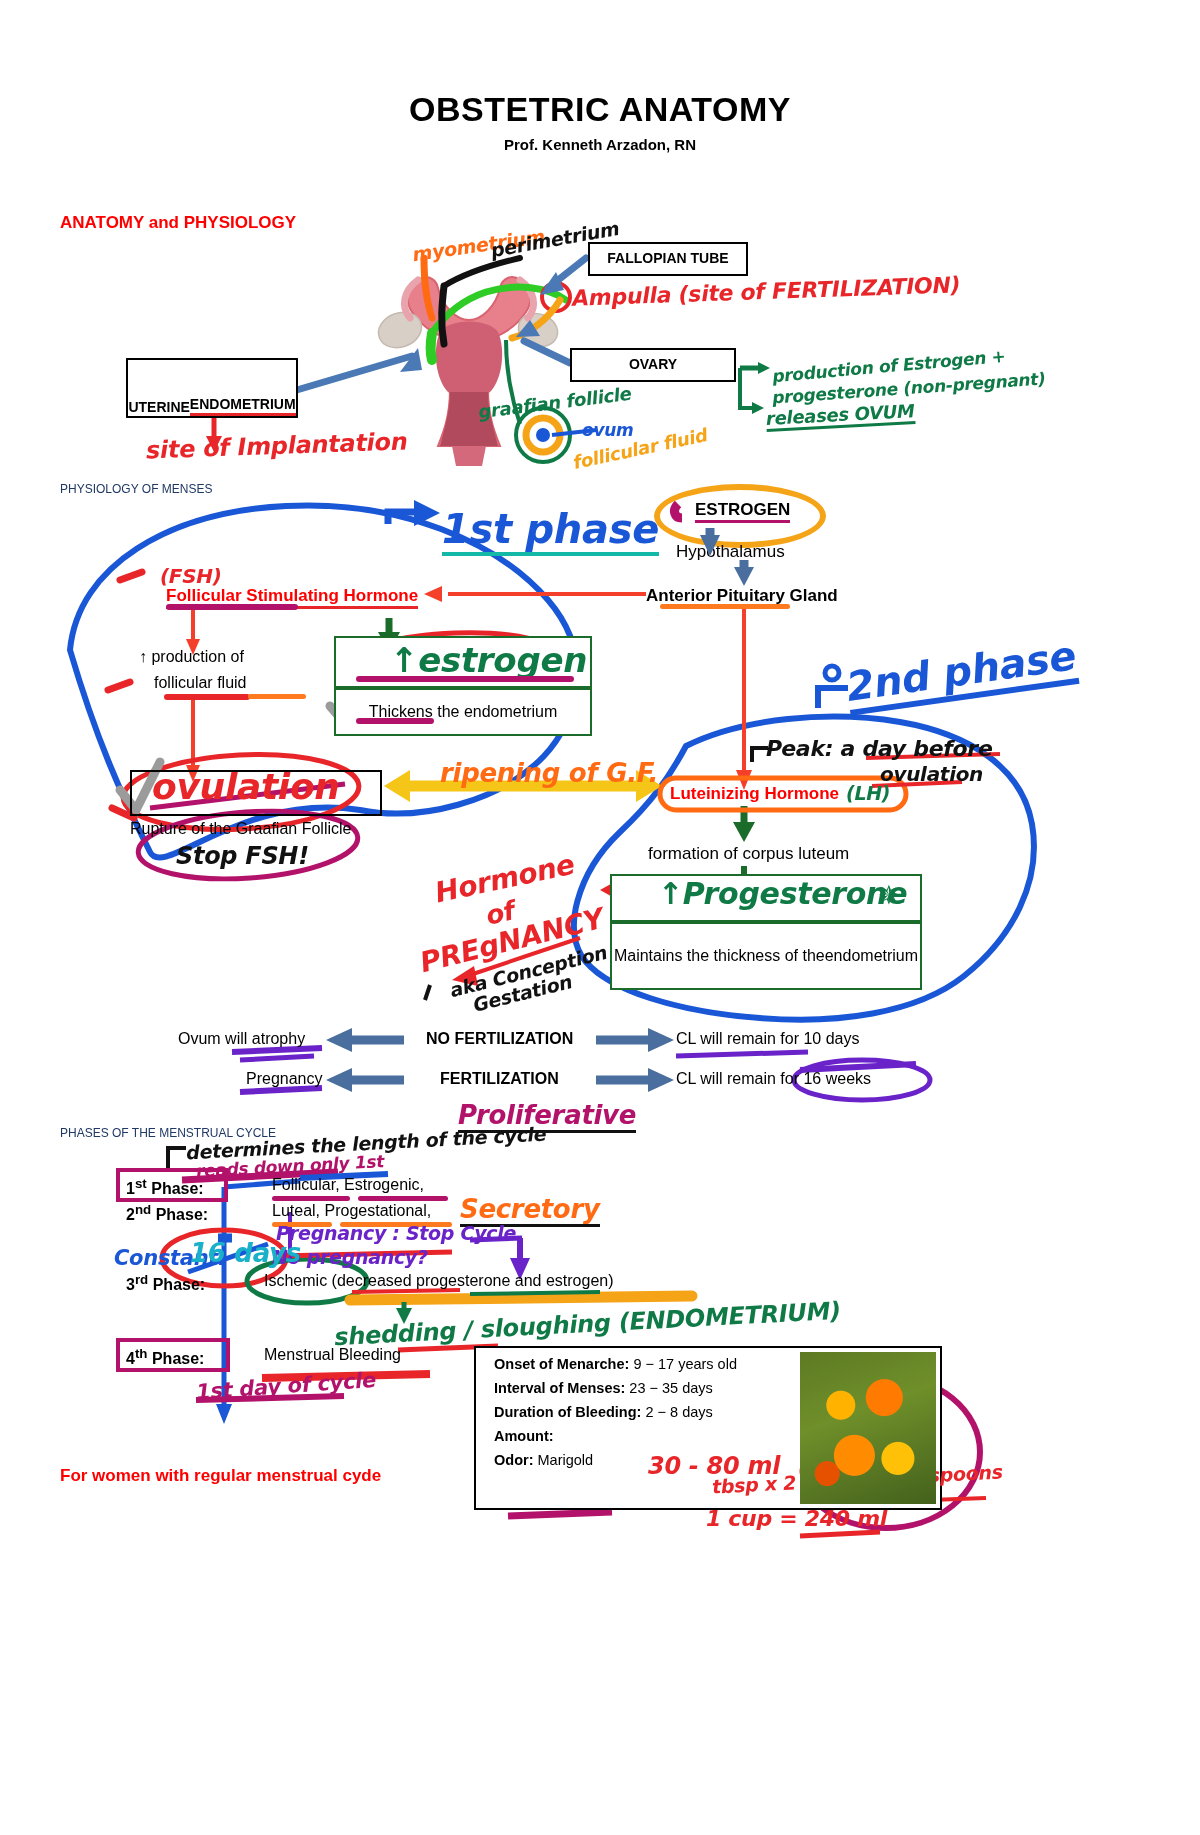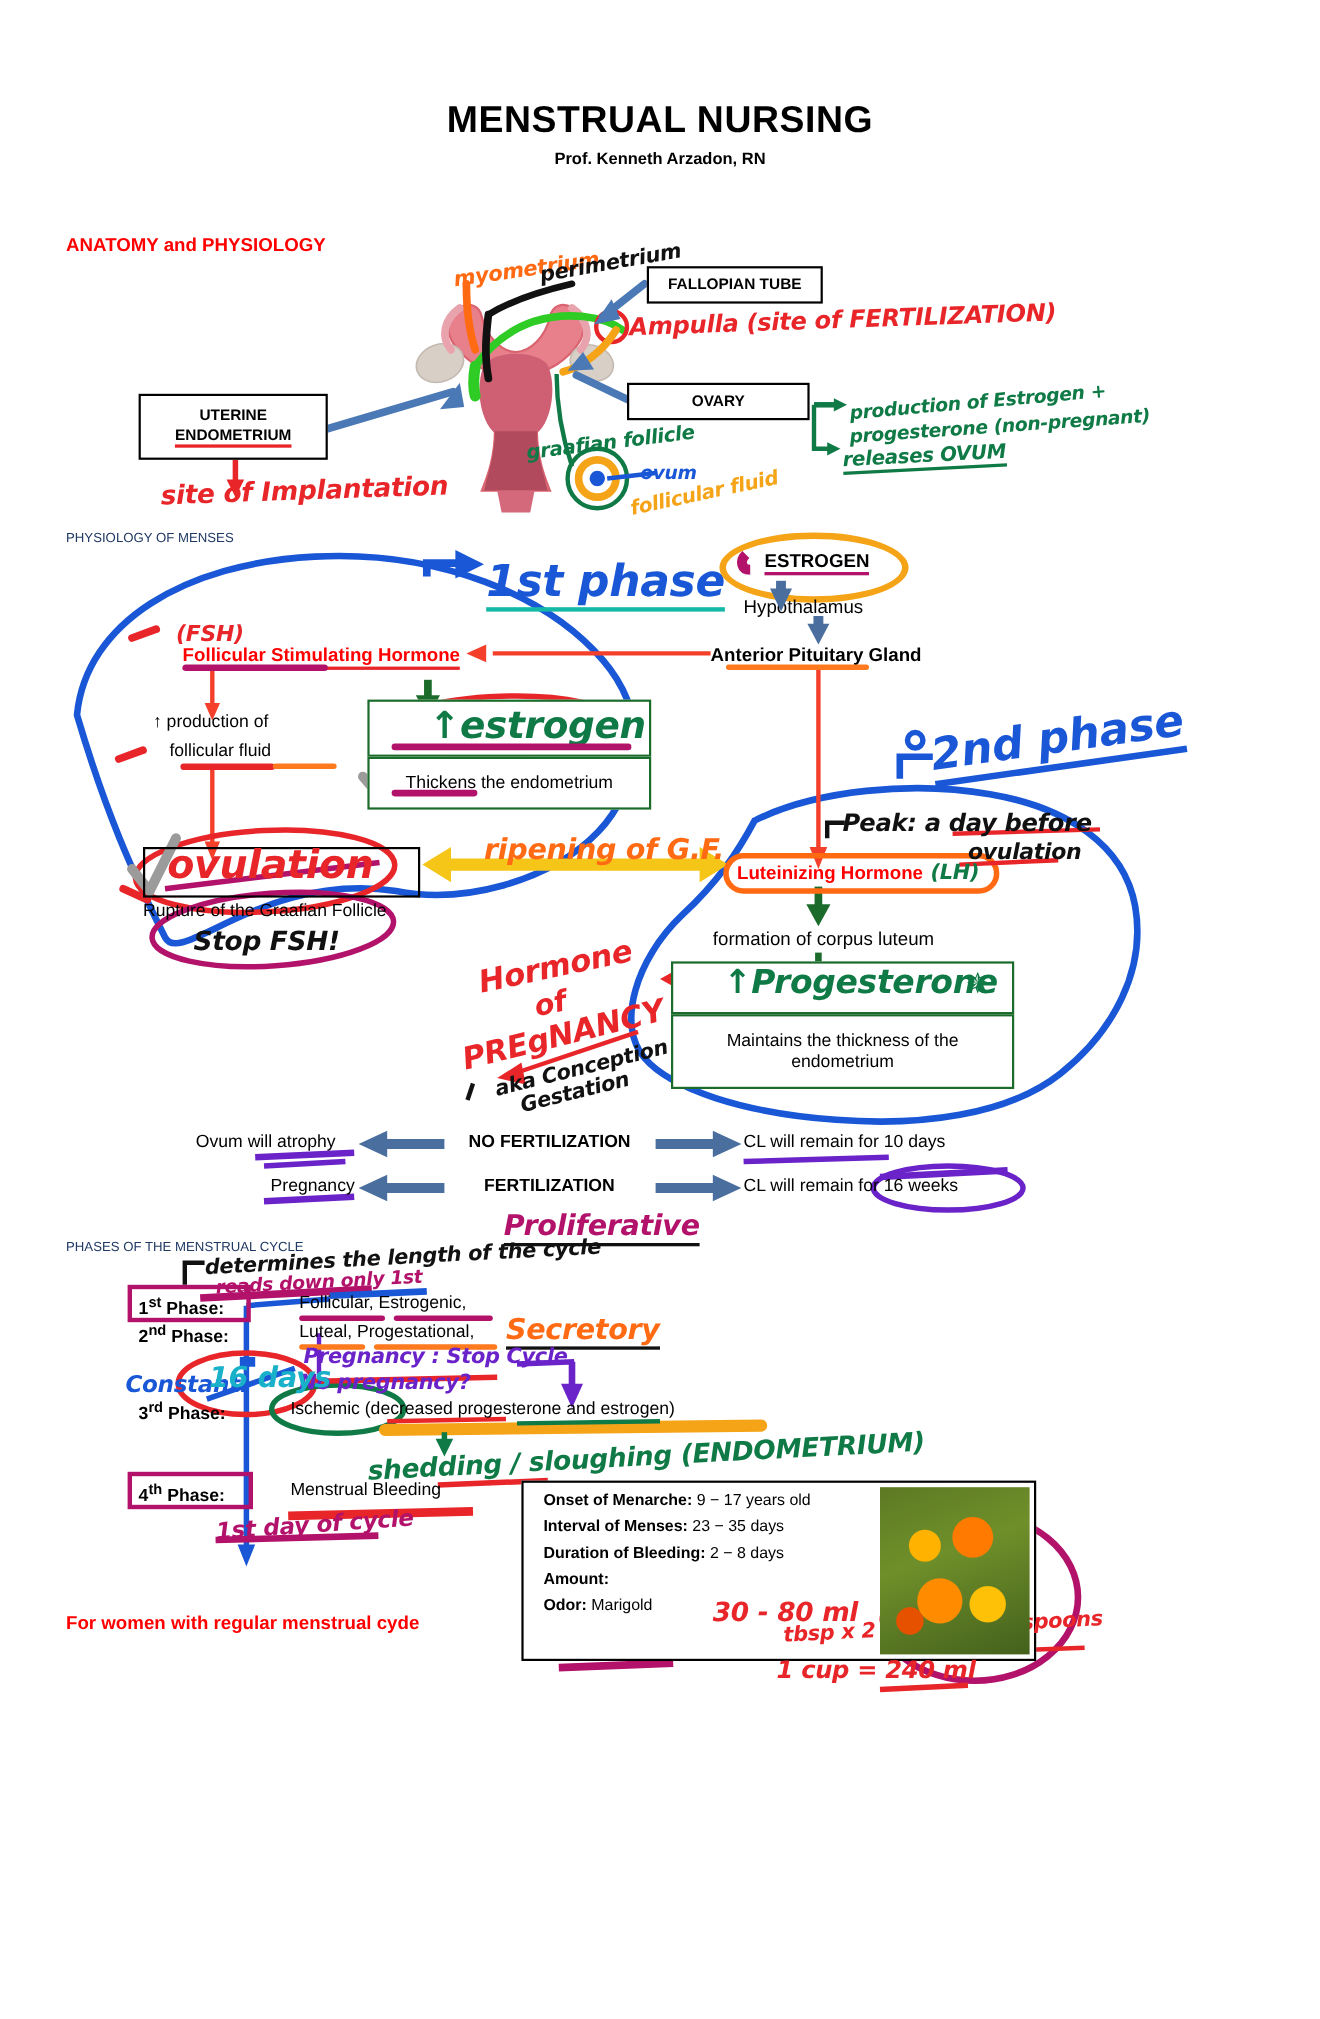--- a/index.html
+++ b/index.html
@@ -54,21 +54,21 @@
       radial-gradient(circle at 62% 30%, #ff7a00 0 18px, transparent 19px),
       radial-gradient(circle at 40% 68%, #ff8c00 0 20px, transparent 21px),
       radial-gradient(circle at 72% 70%, #ffc107 0 16px, transparent 17px),
       radial-gradient(circle at 20% 80%, #e65100 0 12px, transparent 13px),
       linear-gradient(160deg,#5d7a23 0%,#6f8f2a 40%,#44611c 100%);
   }
 </style>
 </head>
 <body>
 
-<div class="abs title nb" style="left:0;top:90px;width:1200px;text-align:center;">MENSTRUAL NURSING</div>
+<div class="abs title nb" style="left:0;top:90px;width:1200px;text-align:center;">OBSTETRIC ANATOMY</div>
 <div class="abs subtitle nb" style="left:0;top:136px;width:1200px;text-align:center;">Prof. Kenneth Arzadon, RN</div>
 
 <div class="abs sect-red nb" style="left:60px;top:213px;">ANATOMY and PHYSIOLOGY</div>
 
 <div class="abs" style="left:300px;top:240px;width:340px;height:230px;">
   <svg width="340" height="230" viewBox="0 0 340 230">
 
     <path d="M118 40 C108 46 104 60 112 72 C124 90 140 96 150 100 L150 150 C150 178 142 196 138 206 L200 206 C196 196 188 178 188 150 L188 100 C198 96 214 90 226 72 C234 60 230 46 220 40 C212 34 202 38 200 48 C196 66 182 80 169 80 C156 80 142 66 138 48 C136 38 126 34 118 40 Z" fill="#e8808c" stroke="#d9636f" stroke-width="2"></path>
     <path d="M150 100 C150 130 150 150 150 150 L188 150 C188 150 188 130 188 100 C180 104 158 104 150 100Z" fill="#c9566a"></path>
     <path d="M140 92 C150 78 188 78 198 92 C206 110 202 140 190 152 C176 164 162 164 148 152 C136 140 132 110 140 92Z" fill="#cf5f73"></path>
@@ -262,21 +262,21 @@
   <path d="M800 1536 L880 1532" stroke="#e8262a" stroke-width="5"></path>
   <path d="M706 1508 L986 1498" stroke="#e8262a" stroke-width="4"></path>
 </svg>
 
 <div class="abs labelbox" style="left:588px;top:242px;width:156px;height:30px;">
   <span>FALLOPIAN TUBE</span>
 </div>
 <div class="abs labelbox" style="left:570px;top:348px;width:162px;height:30px;">
   <span>OVARY</span>
 </div>
-<div class="abs labelbox" style="left:126px;top:358px;width:168px;height:56px;flex-direction:column;">
+<div class="abs labelbox" style="left:126px;top:358px;width:168px;height:56px;align-items:flex-end;">
   <span>UTERINE</span>
   <span style="border-bottom:3px solid #e8262a;">ENDOMETRIUM</span>
 </div>
 
 <div class="abs hw hw-orange2 nb" style="left:412px;top:234px;font-size:19px;transform:rotate(-8deg);">myometrium</div>
 <div class="abs hw hw-black nb" style="left:490px;top:228px;font-size:19px;transform:rotate(-10deg);">perimetrium</div>
 <div class="abs hw hw-red nb" style="left:572px;top:279px;font-size:22px;transform:rotate(-2deg);border-bottom:0;">Ampulla (site of FERTILIZATION)</div>
 <div class="abs hw hw-red nb" style="left:146px;top:432px;font-size:24px;transform:rotate(-2deg);">site of Implantation</div>
 <div class="abs hw hw-green nb" style="left:478px;top:392px;font-size:18px;transform:rotate(-7deg);">graafian follicle</div>
 <div class="abs hw hw-blue nb" style="left:582px;top:420px;font-size:17px;">ovum</div>
@@ -339,21 +339,21 @@
 <div class="abs hw hw-green nb" style="left:846px;top:782px;font-size:19px;">(LH)</div>
 
 <div class="abs body-txt nb" style="left:648px;top:844px;font-size:17px;">formation of corpus luteum</div>
 
 <div class="abs greenbox" style="left:610px;top:874px;width:308px;height:44px;"></div>
 <div class="abs hw hw-green nb" style="left:658px;top:876px;font-size:30px;">
   <span>↑</span><span>Progesterone</span>
 </div>
 <div class="abs hw hw-green nb" style="left:878px;top:880px;font-size:26px;">✵</div>
 
-<div class="abs greenbox" style="left:610px;top:922px;width:308px;height:64px;flex-direction:column;">
+<div class="abs greenbox" style="left:610px;top:922px;width:308px;height:64px;flex-direction:row;">
   <span>Maintains the thickness of the</span>
   <span>endometrium</span>
 </div>
 
 <div class="abs hw hw-red nb" style="left:434px;top:862px;font-size:28px;transform:rotate(-12deg);">Hormone</div>
 <div class="abs hw hw-red nb" style="left:486px;top:898px;font-size:26px;transform:rotate(-12deg);">of</div>
 <div class="abs hw hw-red nb" style="left:418px;top:924px;font-size:28px;transform:rotate(-14deg);">PREgNANCY</div>
 <div class="abs hw hw-black nb" style="left:448px;top:960px;font-size:19px;transform:rotate(-14deg);">aka Conception</div>
 <div class="abs hw hw-black nb" style="left:472px;top:982px;font-size:19px;transform:rotate(-14deg);">Gestation</div>
 

